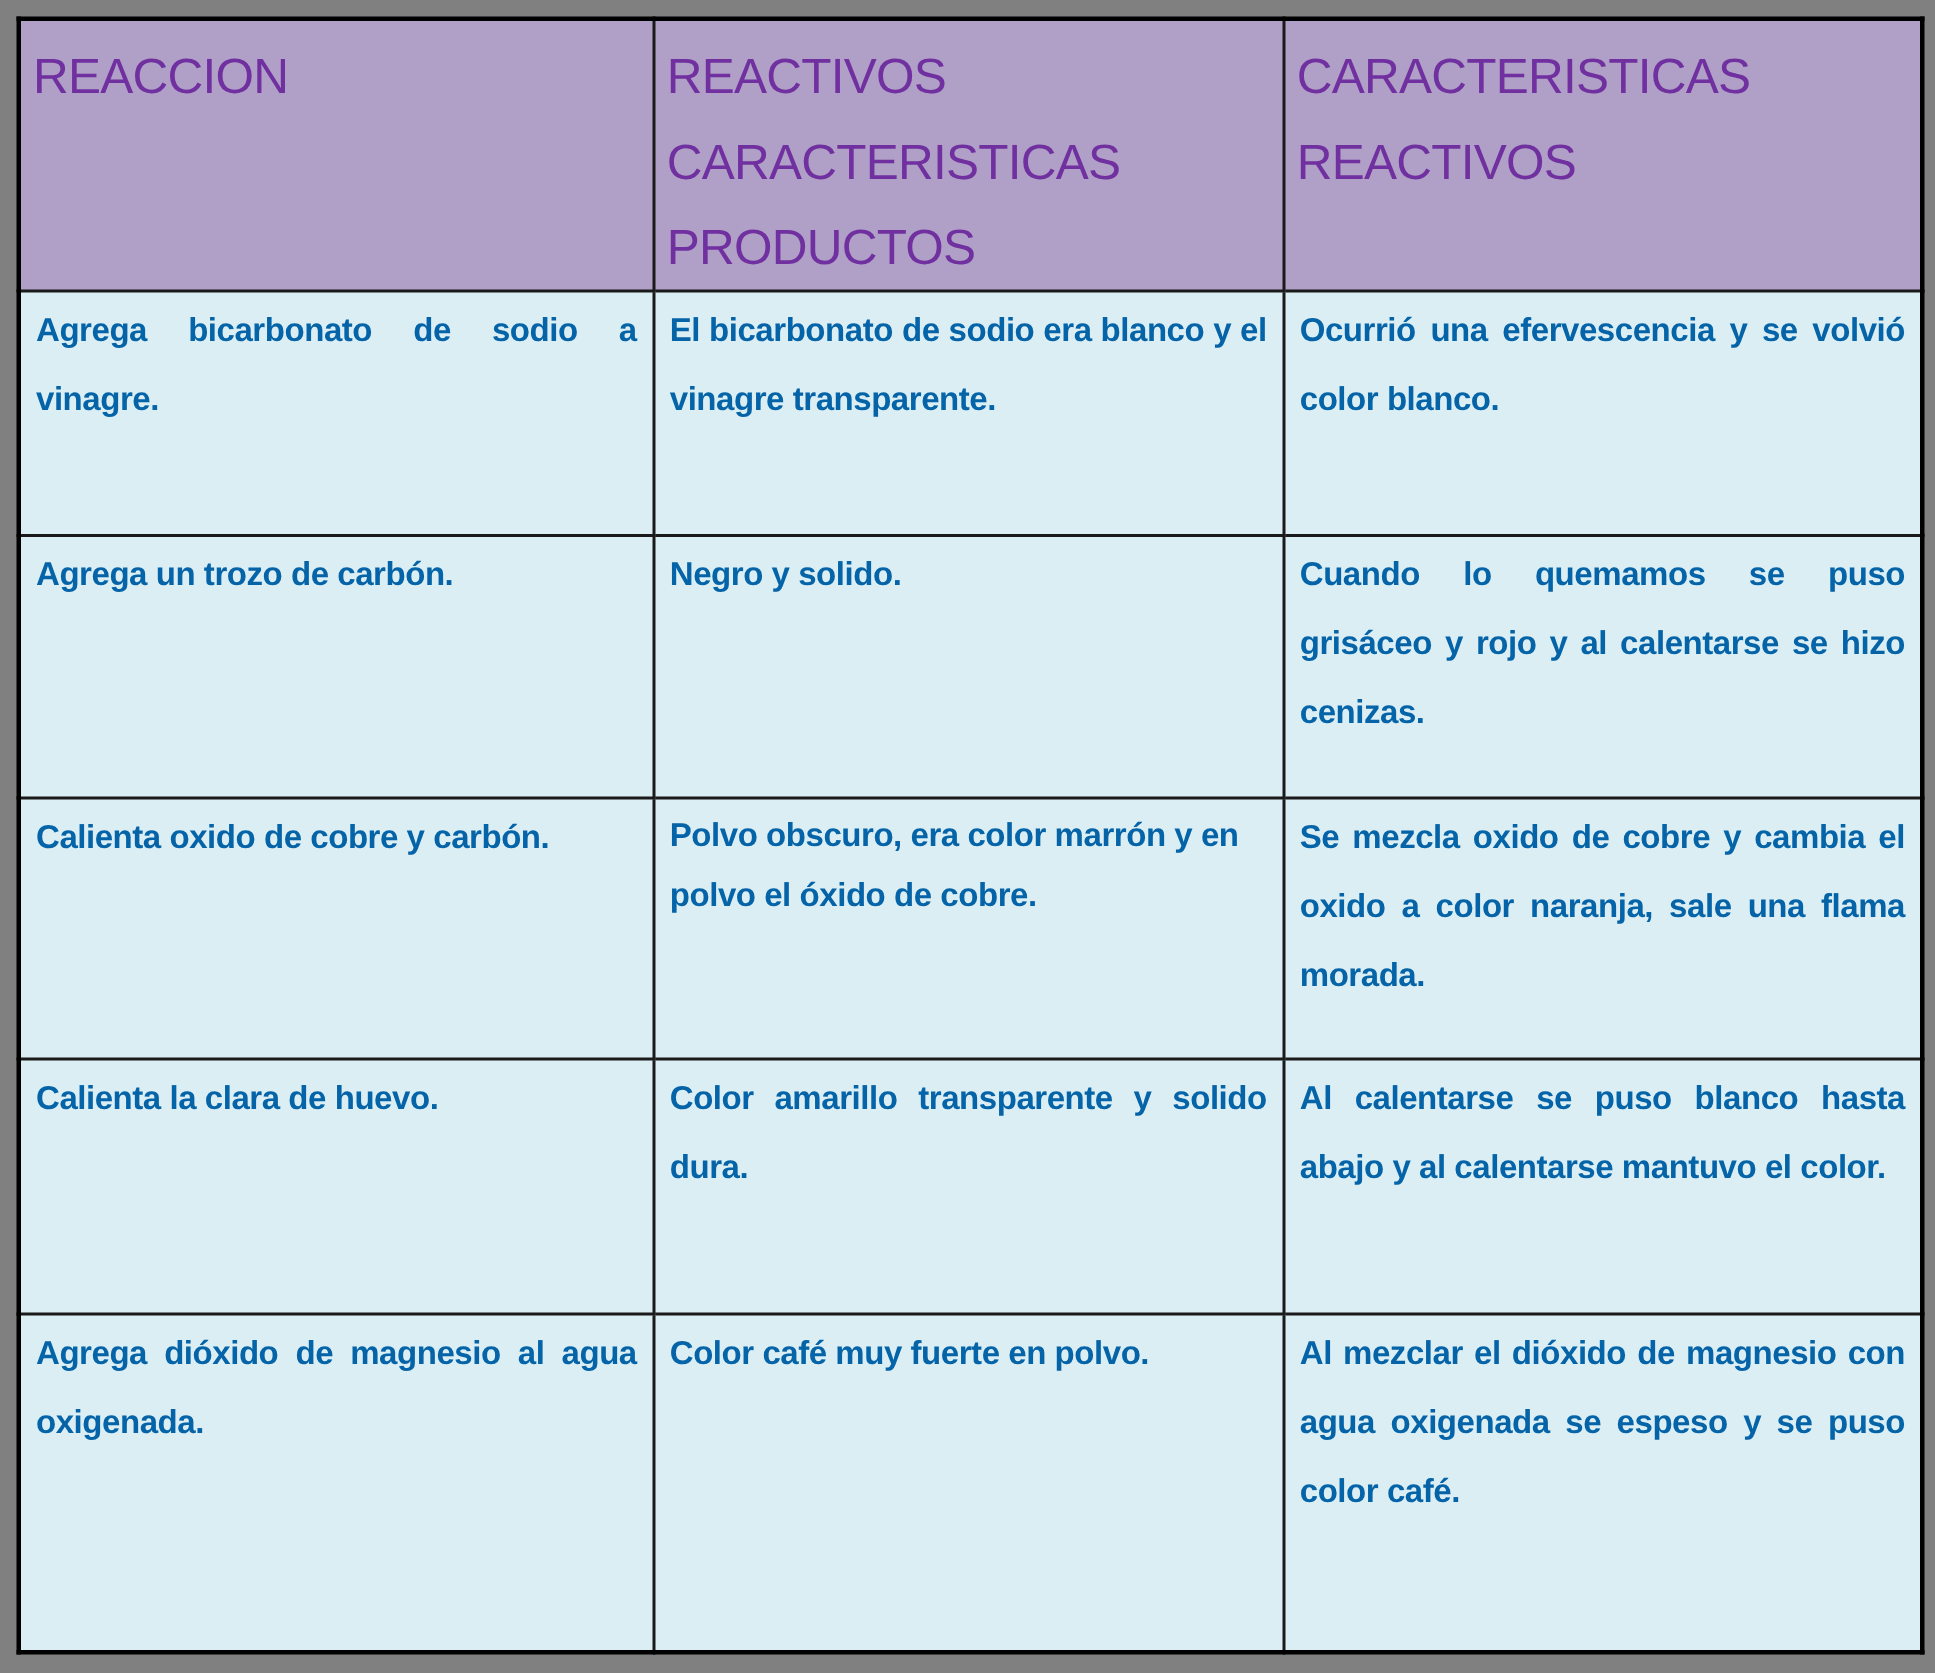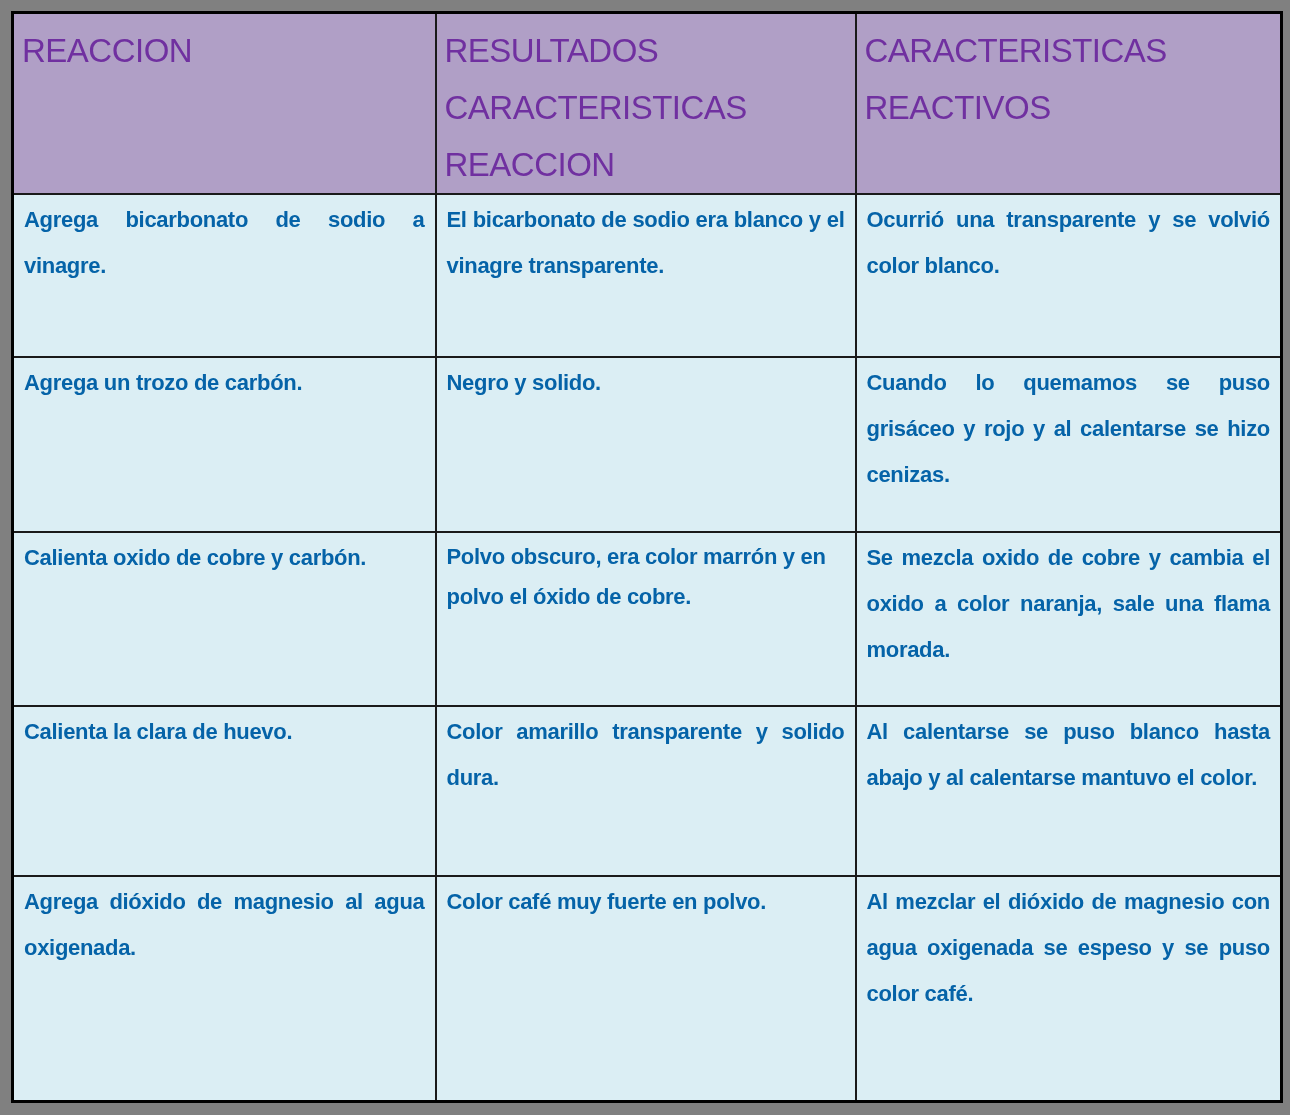--- a/index.html
+++ b/index.html
@@ -19,29 +19,29 @@
 
 <table>
   <colgroup>
       <col class="c1">
       <col class="c2">
       <col class="c3">
     </colgroup>
   <thead>
     <tr>
       <th>REACCION</th>
-      <th>RESULTADOS CARACTERISTICAS REACCION</th>
+      <th>REACTIVOS CARACTERISTICAS PRODUCTOS</th>
       <th>CARACTERISTICAS REACTIVOS</th>
     </tr>
   </thead>
   <tbody>
     <tr style="height:133px">
       <td>Agrega bicarbonato de sodio a vinagre.</td>
       <td>El bicarbonato de sodio era blanco y el vinagre transparente.</td>
-      <td>Ocurrió una transparente y se volvió color blanco.</td>
+      <td>Ocurrió una efervescencia y se volvió color blanco.</td>
     </tr>
     <tr style="height:138px">
       <td>Agrega un trozo de carbón.</td>
       <td>Negro y solido.</td>
       <td>Cuando lo quemamos se puso grisáceo y rojo y al calentarse se hizo cenizas.</td>
     </tr>
     <tr style="height:136px">
       <td>Calienta oxido de cobre y carbón.</td>
       <td class="tight">Polvo obscuro, era color marrón y en polvo el óxido de cobre.</td>
       <td>Se mezcla oxido de cobre y cambia el oxido a color naranja, sale una flama morada.</td>

